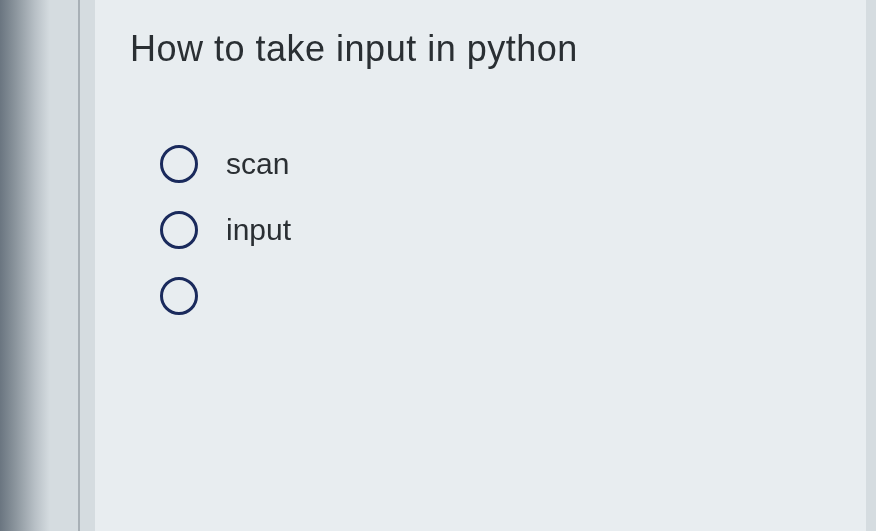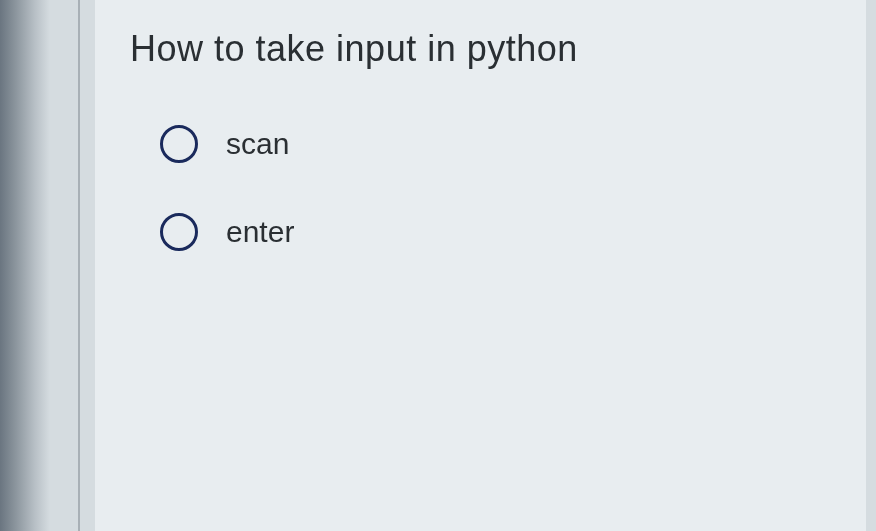--- a/index.html
+++ b/index.html
@@ -37,27 +37,27 @@
       top: 0;
       right: 10px;
       height: 100%;
       background: #e8edf0;
       padding: 28px 30px 0 35px;
     }
     .question-title {
       font-size: 36px;
       color: #2a2f33;
       font-weight: 400;
-      margin-bottom: 55px;
+      margin-bottom: 75px;
       letter-spacing: 0.5px;
     }
     .options {
       display: flex;
       flex-direction: column;
-      gap: 50px;
+      gap: 28px;
       padding-left: 30px;
     }
     .option-row {
       display: flex;
       align-items: center;
       gap: 28px;
       cursor: pointer;
     }
     .radio-circle {
       width: 38px;
@@ -81,20 +81,23 @@
 
 <div class="card">
   <h1 class="question-title">How to take input in python</h1>
 
   <div class="options">
     <label class="option-row">
       <span class="radio-circle"></span>
       <span class="option-label">scan</span>
     </label>
 
+    <label class="option-row">
+      <span class="radio-circle"></span>
+      <span class="option-label">input</span>
+    </label>
 
     <label class="option-row">
       <span class="radio-circle"></span>
-      <span class="option-label">enter</span>
     </label>
 
   </div>
 </div>
 
 </body></html>

